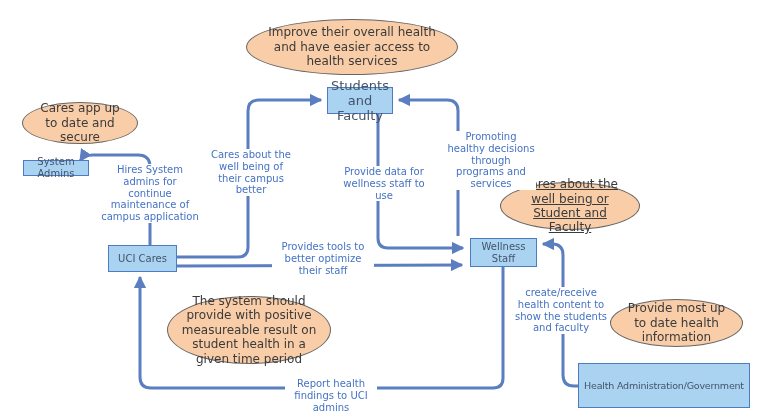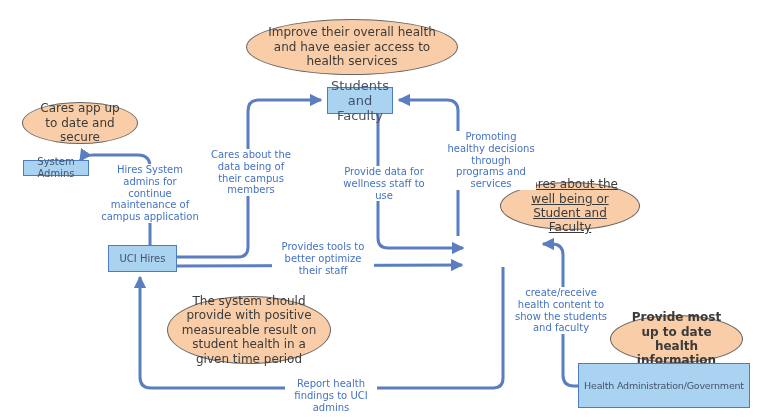--- a/index.html
+++ b/index.html
@@ -26,21 +26,21 @@
   #n-system{left:23px;top:160px;width:66px;height:16px;}
   #n-students{left:327px;top:87px;width:66px;height:27px;font-size:13px;}
   #n-uci{left:108px;top:245px;width:69px;height:27px;}
   #n-wellness{left:470px;top:238px;width:67px;height:29px;}
   #n-health{left:578px;top:363px;width:172px;height:45px;font-size:9.5px;white-space:nowrap;letter-spacing:-0.2px;text-align:center;}
 
   
   #g-improve{left:246px;top:19px;width:212px;height:56px;}
   #g-keepapp{left:22px;top:102px;width:116px;height:42px;}
   #g-cares{left:500px;top:182px;width:140px;height:48px;text-decoration:underline;}
-  #g-info{left:610px;top:315px;width:133px;height:48px;font-weight:bold;}
+  #g-info{left:610px;top:299px;width:133px;height:48px;}
   #g-result{left:167px;top:296px;width:164px;height:68px;}
 
   
   #l-hires{left:100px;top:164px;width:100px;}
   #l-cares{left:210px;top:149px;width:82px;}
   #l-data{left:341px;top:166px;width:86px;}
   #l-promote{left:413px;top:131px;width:90px;margin-left:33px;}
   #l-tools{left:272px;top:241px;width:102px;text-align:center;}
   #l-create{left:513px;top:287px;width:96px;}
   #l-report{left:285px;top:378px;width:92px;}
@@ -60,30 +60,31 @@
     <path class="conn" d="M177,257 L238,257 Q248,257 248,247 L248,111 Q248,100 259,100 L321,100" marker-end="url(#arrow)"></path>
     <path class="conn" d="M378,114 L378,238 Q378,248 388,248 L463,248" marker-end="url(#arrow)"></path>
     <path class="conn" d="M458,236 L458,111 Q458,100 447,100 L399,100" marker-end="url(#arrow)"></path>
     <path class="conn" d="M177,266 L462,265" marker-end="url(#arrow)"></path>
     <path class="conn" d="M503,267 L503,378 Q503,388 493,388 L151,388 Q140,388 140,377 L140,277" marker-end="url(#arrow)"></path>
     <path class="conn" d="M578,386 L574,386 Q563,386 563,375 L563,255 Q563,244 552,244 L543,244" marker-end="url(#arrow)"></path>
   </svg>
 
   <div class="node" id="n-system">System Admins</div>
   <div class="node" id="n-students">Students and Faculty</div>
-  <div class="node" id="n-uci">UCI Hires</div>
+  <div class="node" id="n-uci">UCI Cares</div>
+  <div class="node" id="n-wellness">Wellness Staff</div>
   <div class="node" id="n-health">Health Administration/Government</div>
 
   <div class="goal" id="g-improve">Improve their overall health and have easier access to health services</div>
   <div class="goal" id="g-keepapp">Cares app up to date and secure</div>
   <div class="goal" id="g-cares">Cares about the well being or Student and Faculty</div>
   <div class="goal" id="g-info">Provide most up to date health information</div>
   <div class="goal" id="g-result">The system should provide with positive measureable result on student health in a given time period</div>
 
   <div class="elabel" id="l-hires">Hires System admins for continue maintenance of campus application</div>
-  <div class="elabel" id="l-cares">Cares about the data being of their campus members</div>
+  <div class="elabel" id="l-cares">Cares about the well being of their campus better</div>
   <div class="elabel" id="l-data">Provide data for wellness staff to use</div>
   <div class="elabel" id="l-promote">Promoting healthy decisions through programs and services</div>
   <div class="elabel" id="l-tools">Provides tools to better optimize their staff</div>
   <div class="elabel" id="l-create">create/receive health content to show the students and faculty</div>
   <div class="elabel" id="l-report">Report health findings to UCI admins</div>
 
 </div>
 
 </body></html>

